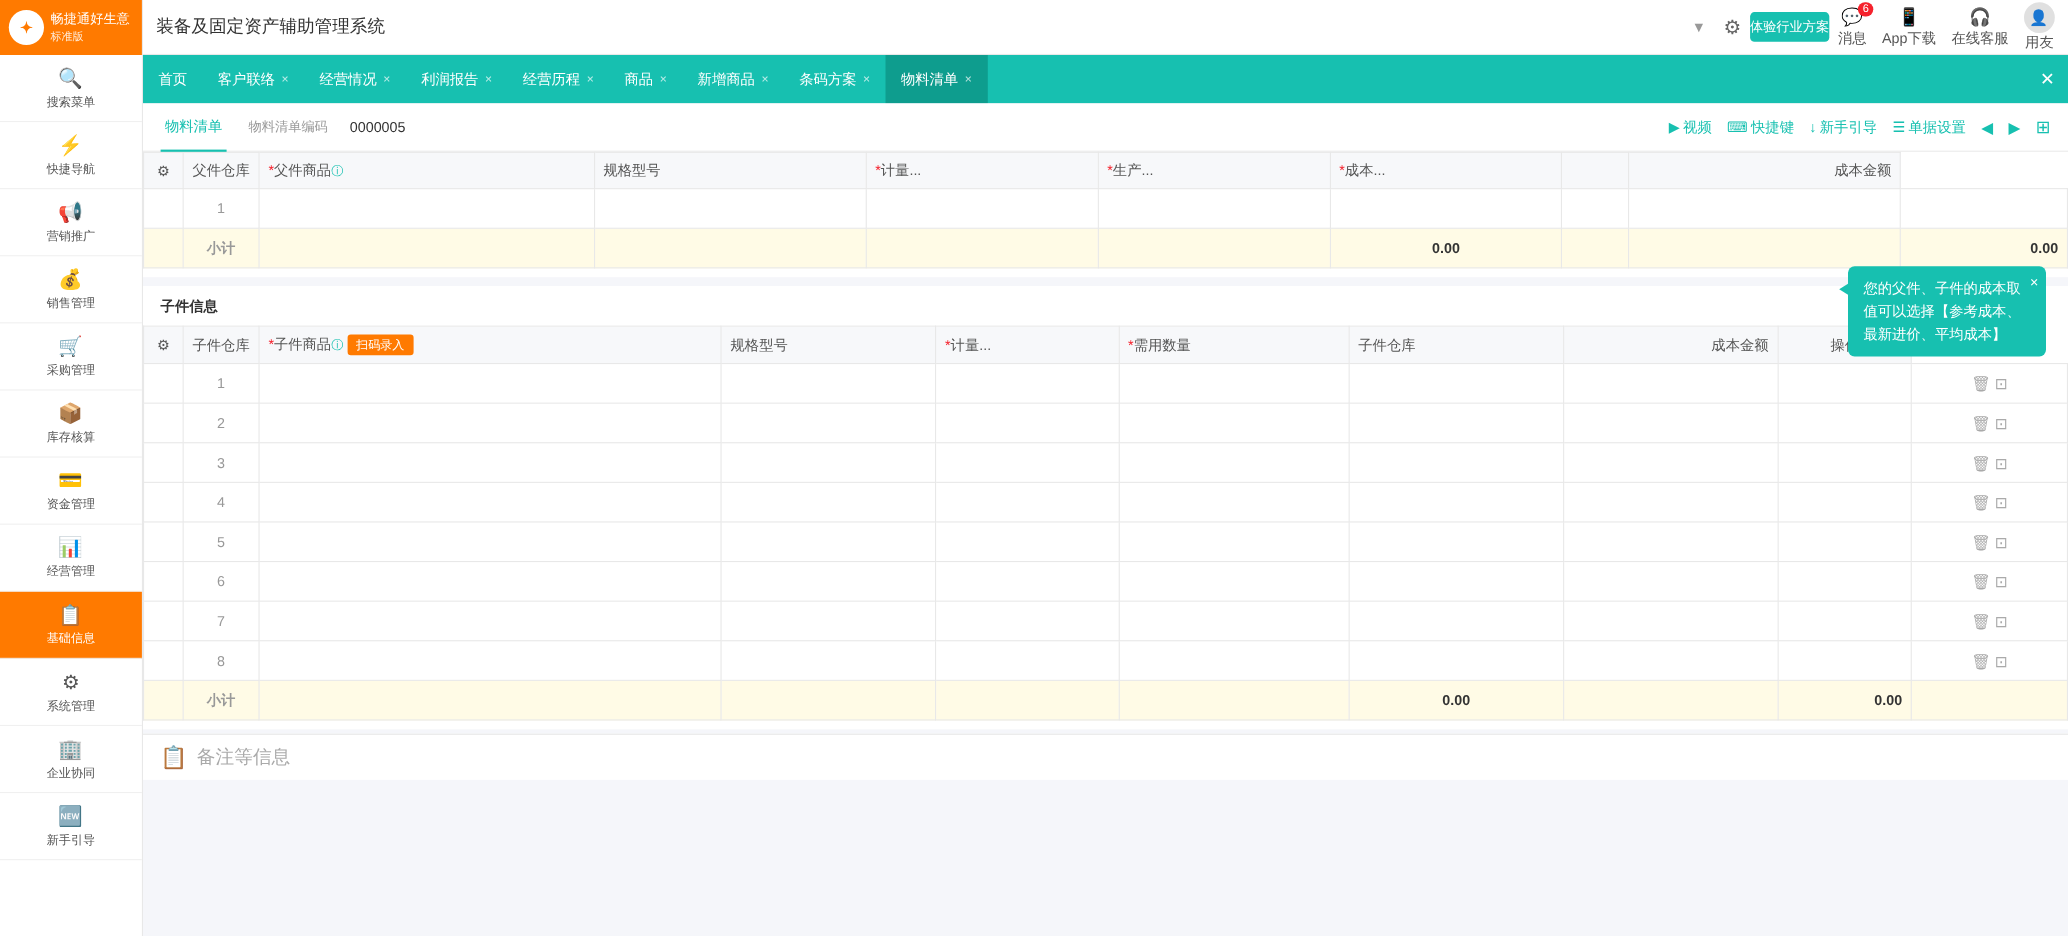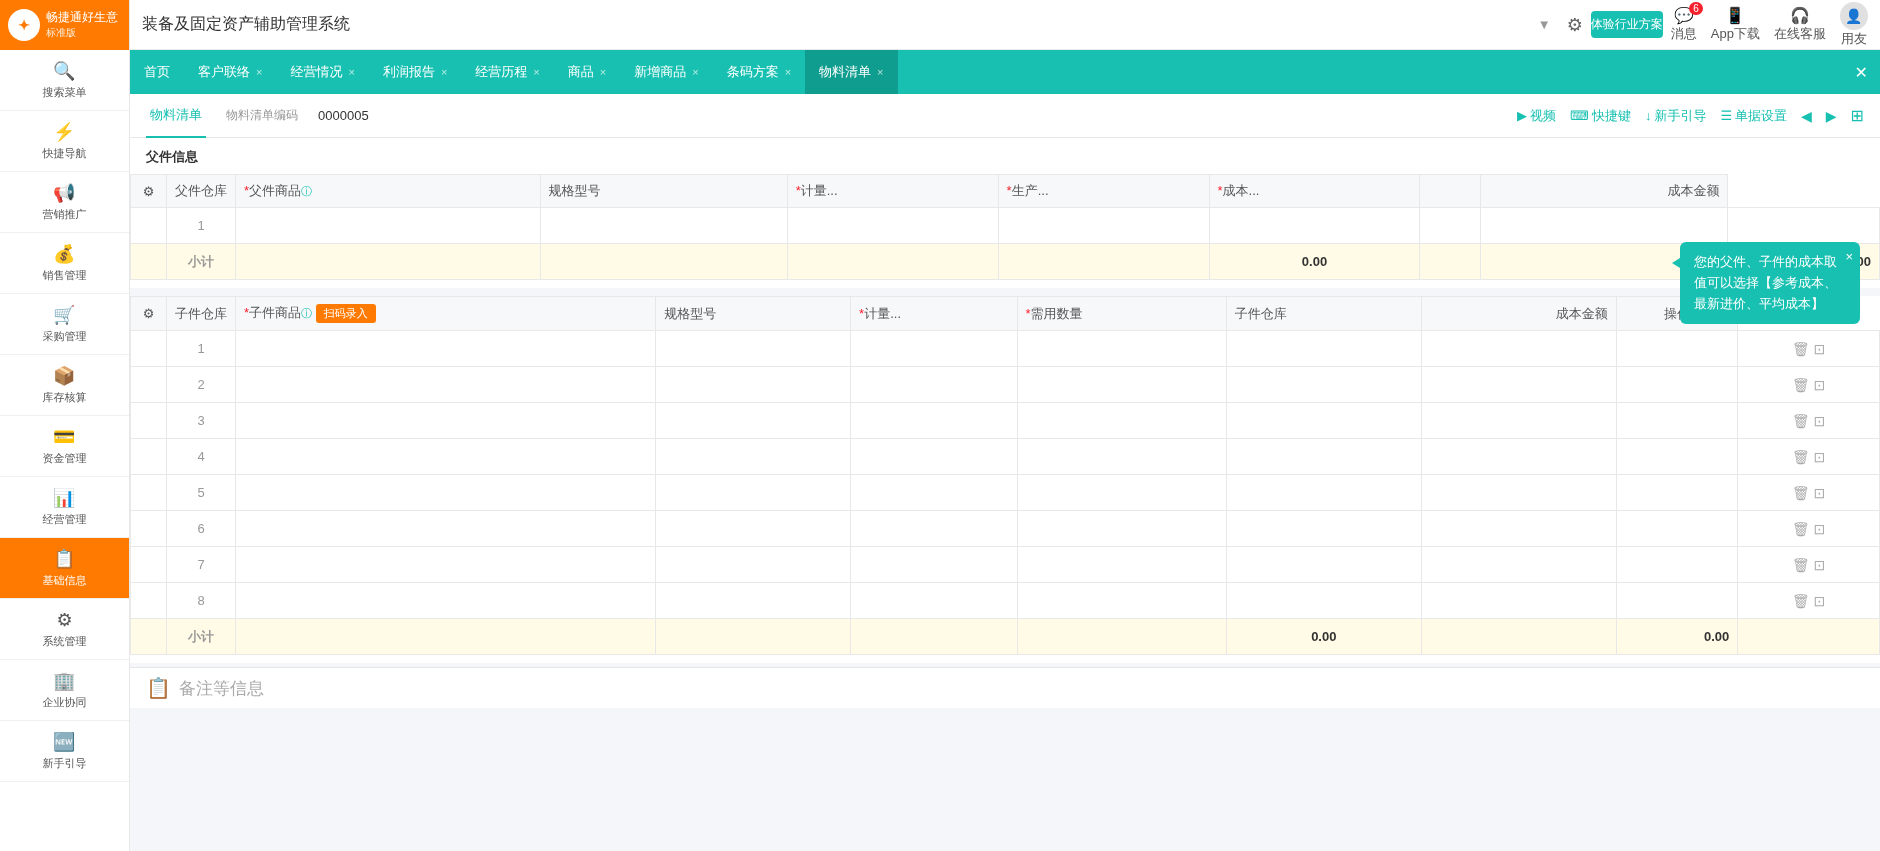--- a/index.html
+++ b/index.html
@@ -237,21 +237,20 @@
           <span style="font-size:16px;">⊞</span>
         </div>
       </div>
 
       <div class="tooltip-box" style="position:absolute;right:20px;top:148px;z-index:200;">
         <span class="tooltip-close">×</span>
         <span>您的父件、子件的成本取值可以选择【参考成本、最新进价、平均成本】</span>
       </div>
 
       <div class="section">
-        <div class="section-title">父件信息</div>
         <table class="data-table">
           <thead>
             <tr>
               <th class="settings-col">⚙</th>
               <th>父件仓库</th>
               <th><span class="required">*</span>父件商品<span style="color:#17c0b0;font-size:11px;">ⓘ</span></th>
               <th>规格型号</th>
               <th><span class="required">*</span>计量...</th>
               <th><span class="required">*</span>生产...</th>
               <th><span class="required">*</span>成本...</th>
@@ -282,20 +281,21 @@
               <td style="text-align:center;font-weight:bold;">0.00</td>
               <td></td>
               <td></td>
               <td style="text-align:right;font-weight:bold;">0.00</td>
             </tr>
           </tbody>
         </table>
       </div>
 
       <div class="section" style="margin-top:8px;">
+        <div class="section-title">子件信息</div>
         <table class="data-table">
           <thead>
             <tr>
               <th class="settings-col">⚙</th>
               <th>子件仓库</th>
               <th>
                 <span class="required">*</span>子件商品<span style="color:#17c0b0;font-size:11px;">ⓘ</span>
                 <button class="scan-btn">扫码录入</button>
               </th>
               <th>规格型号</th>

